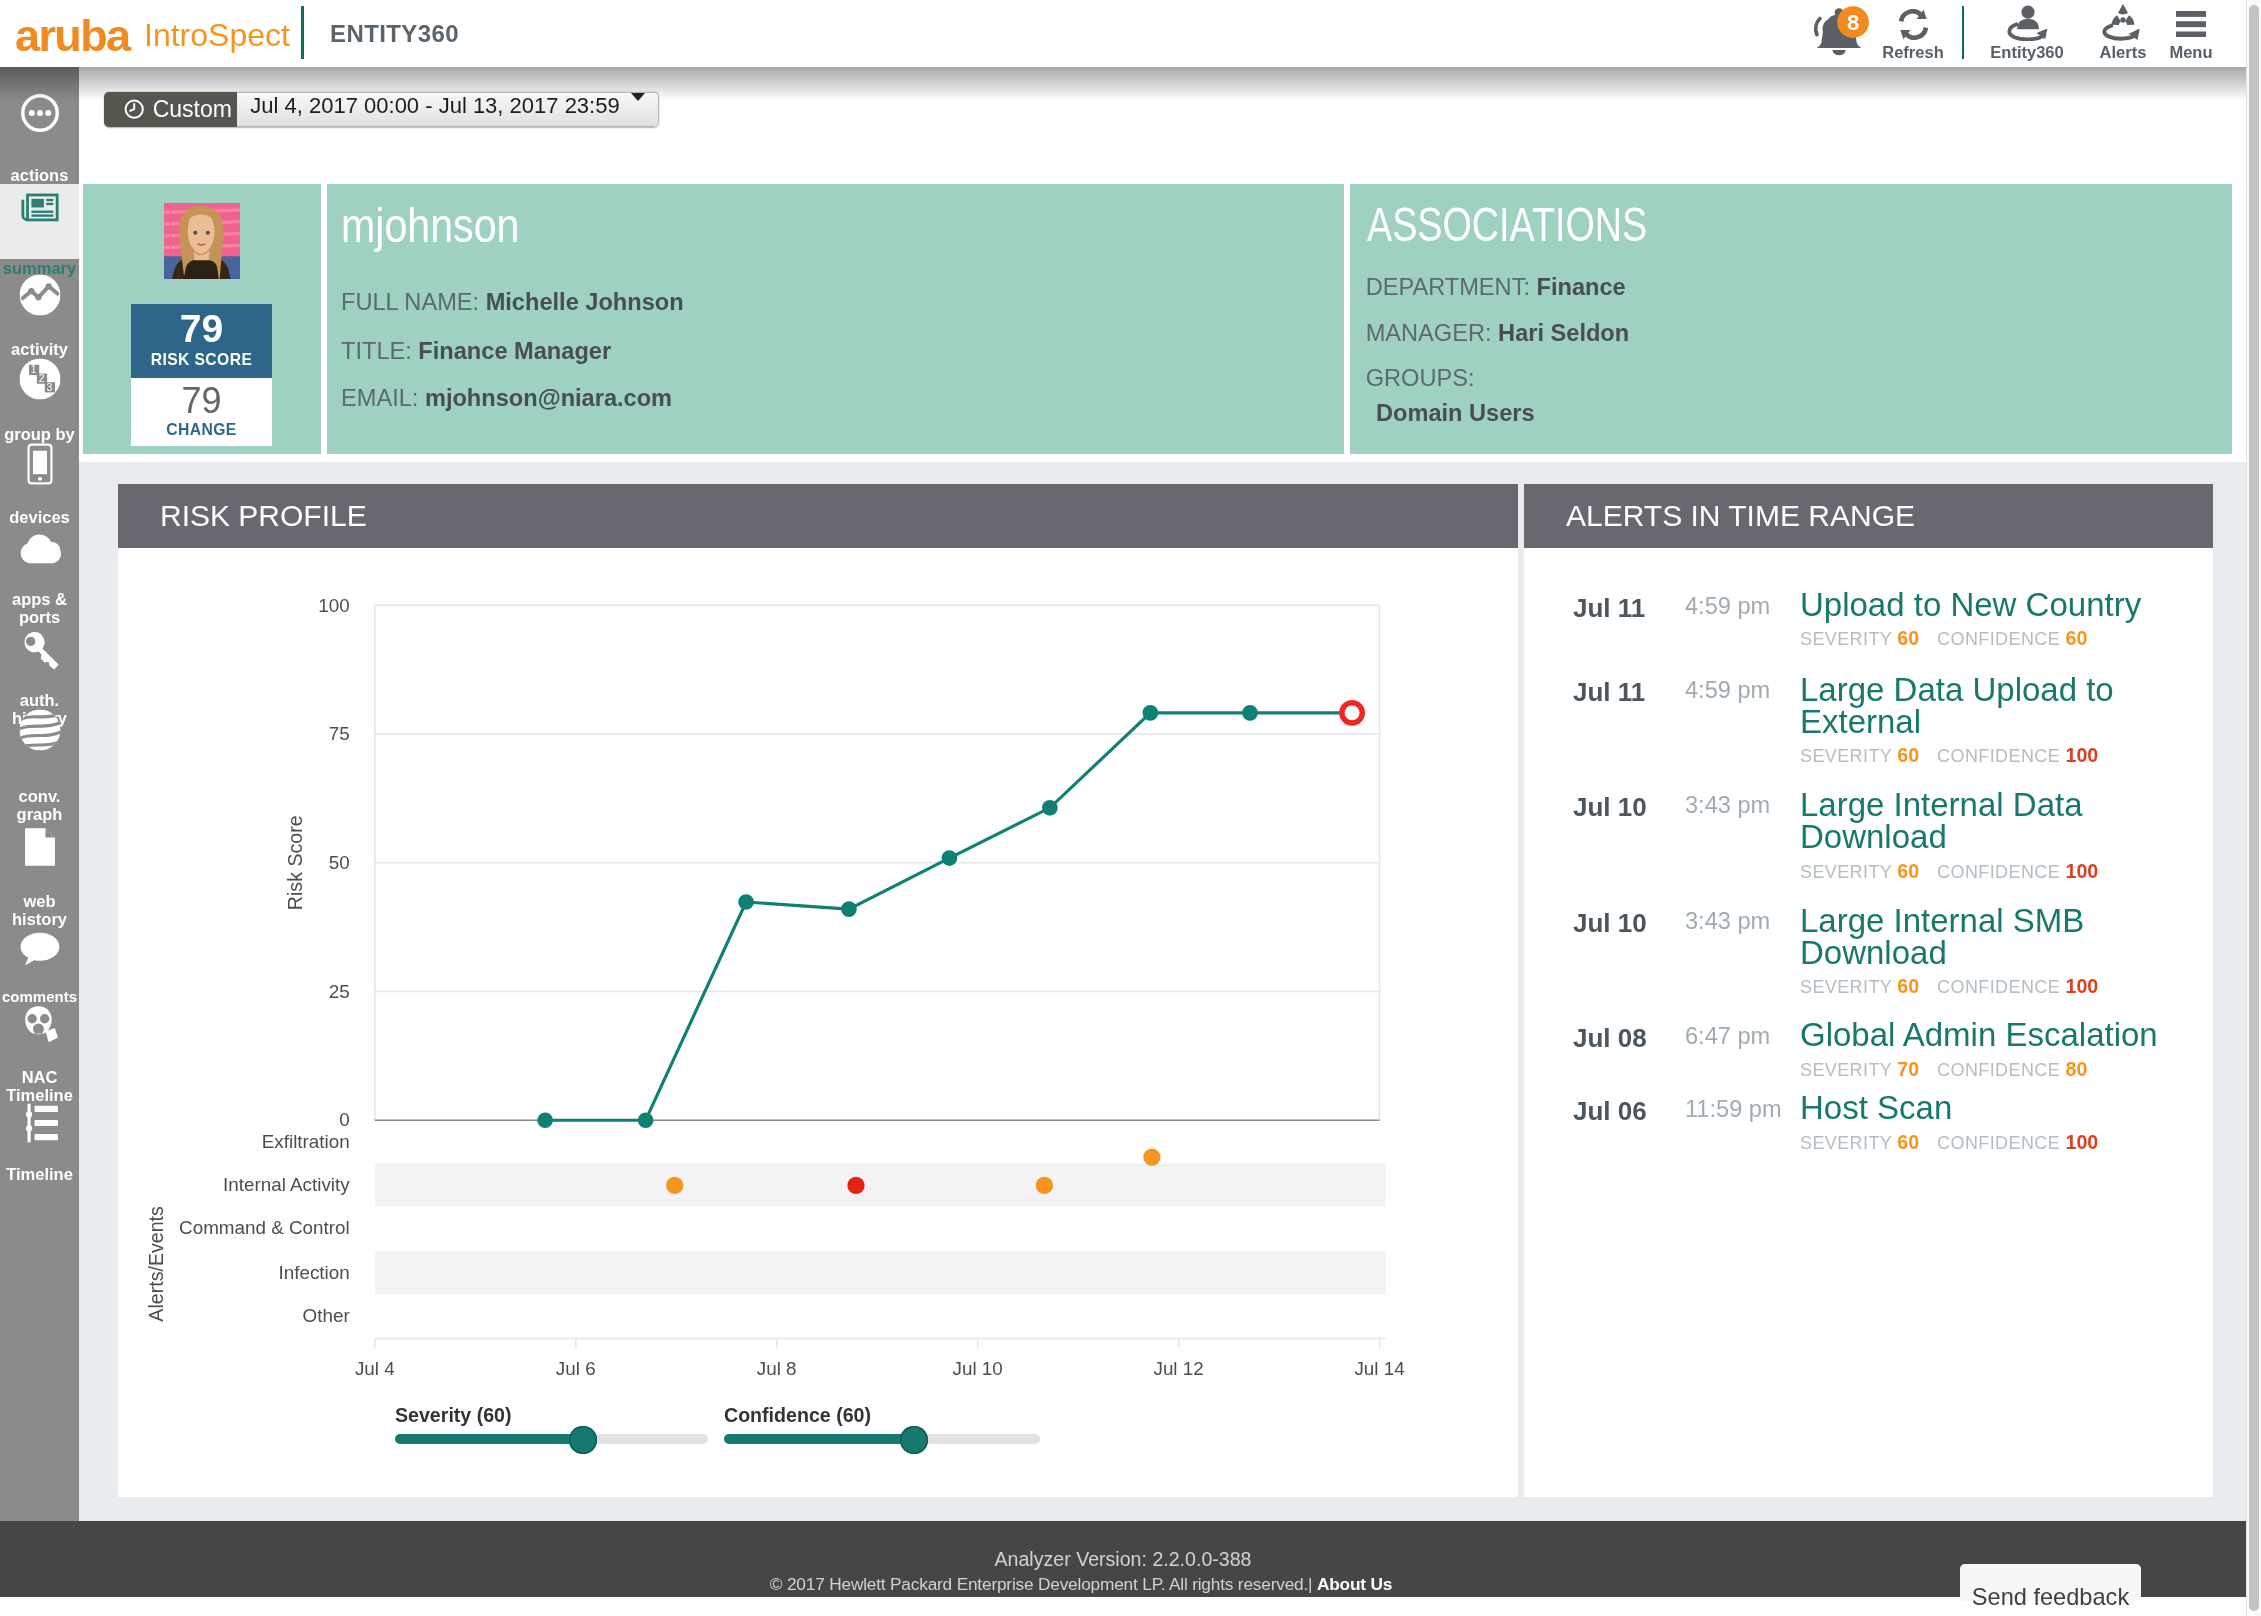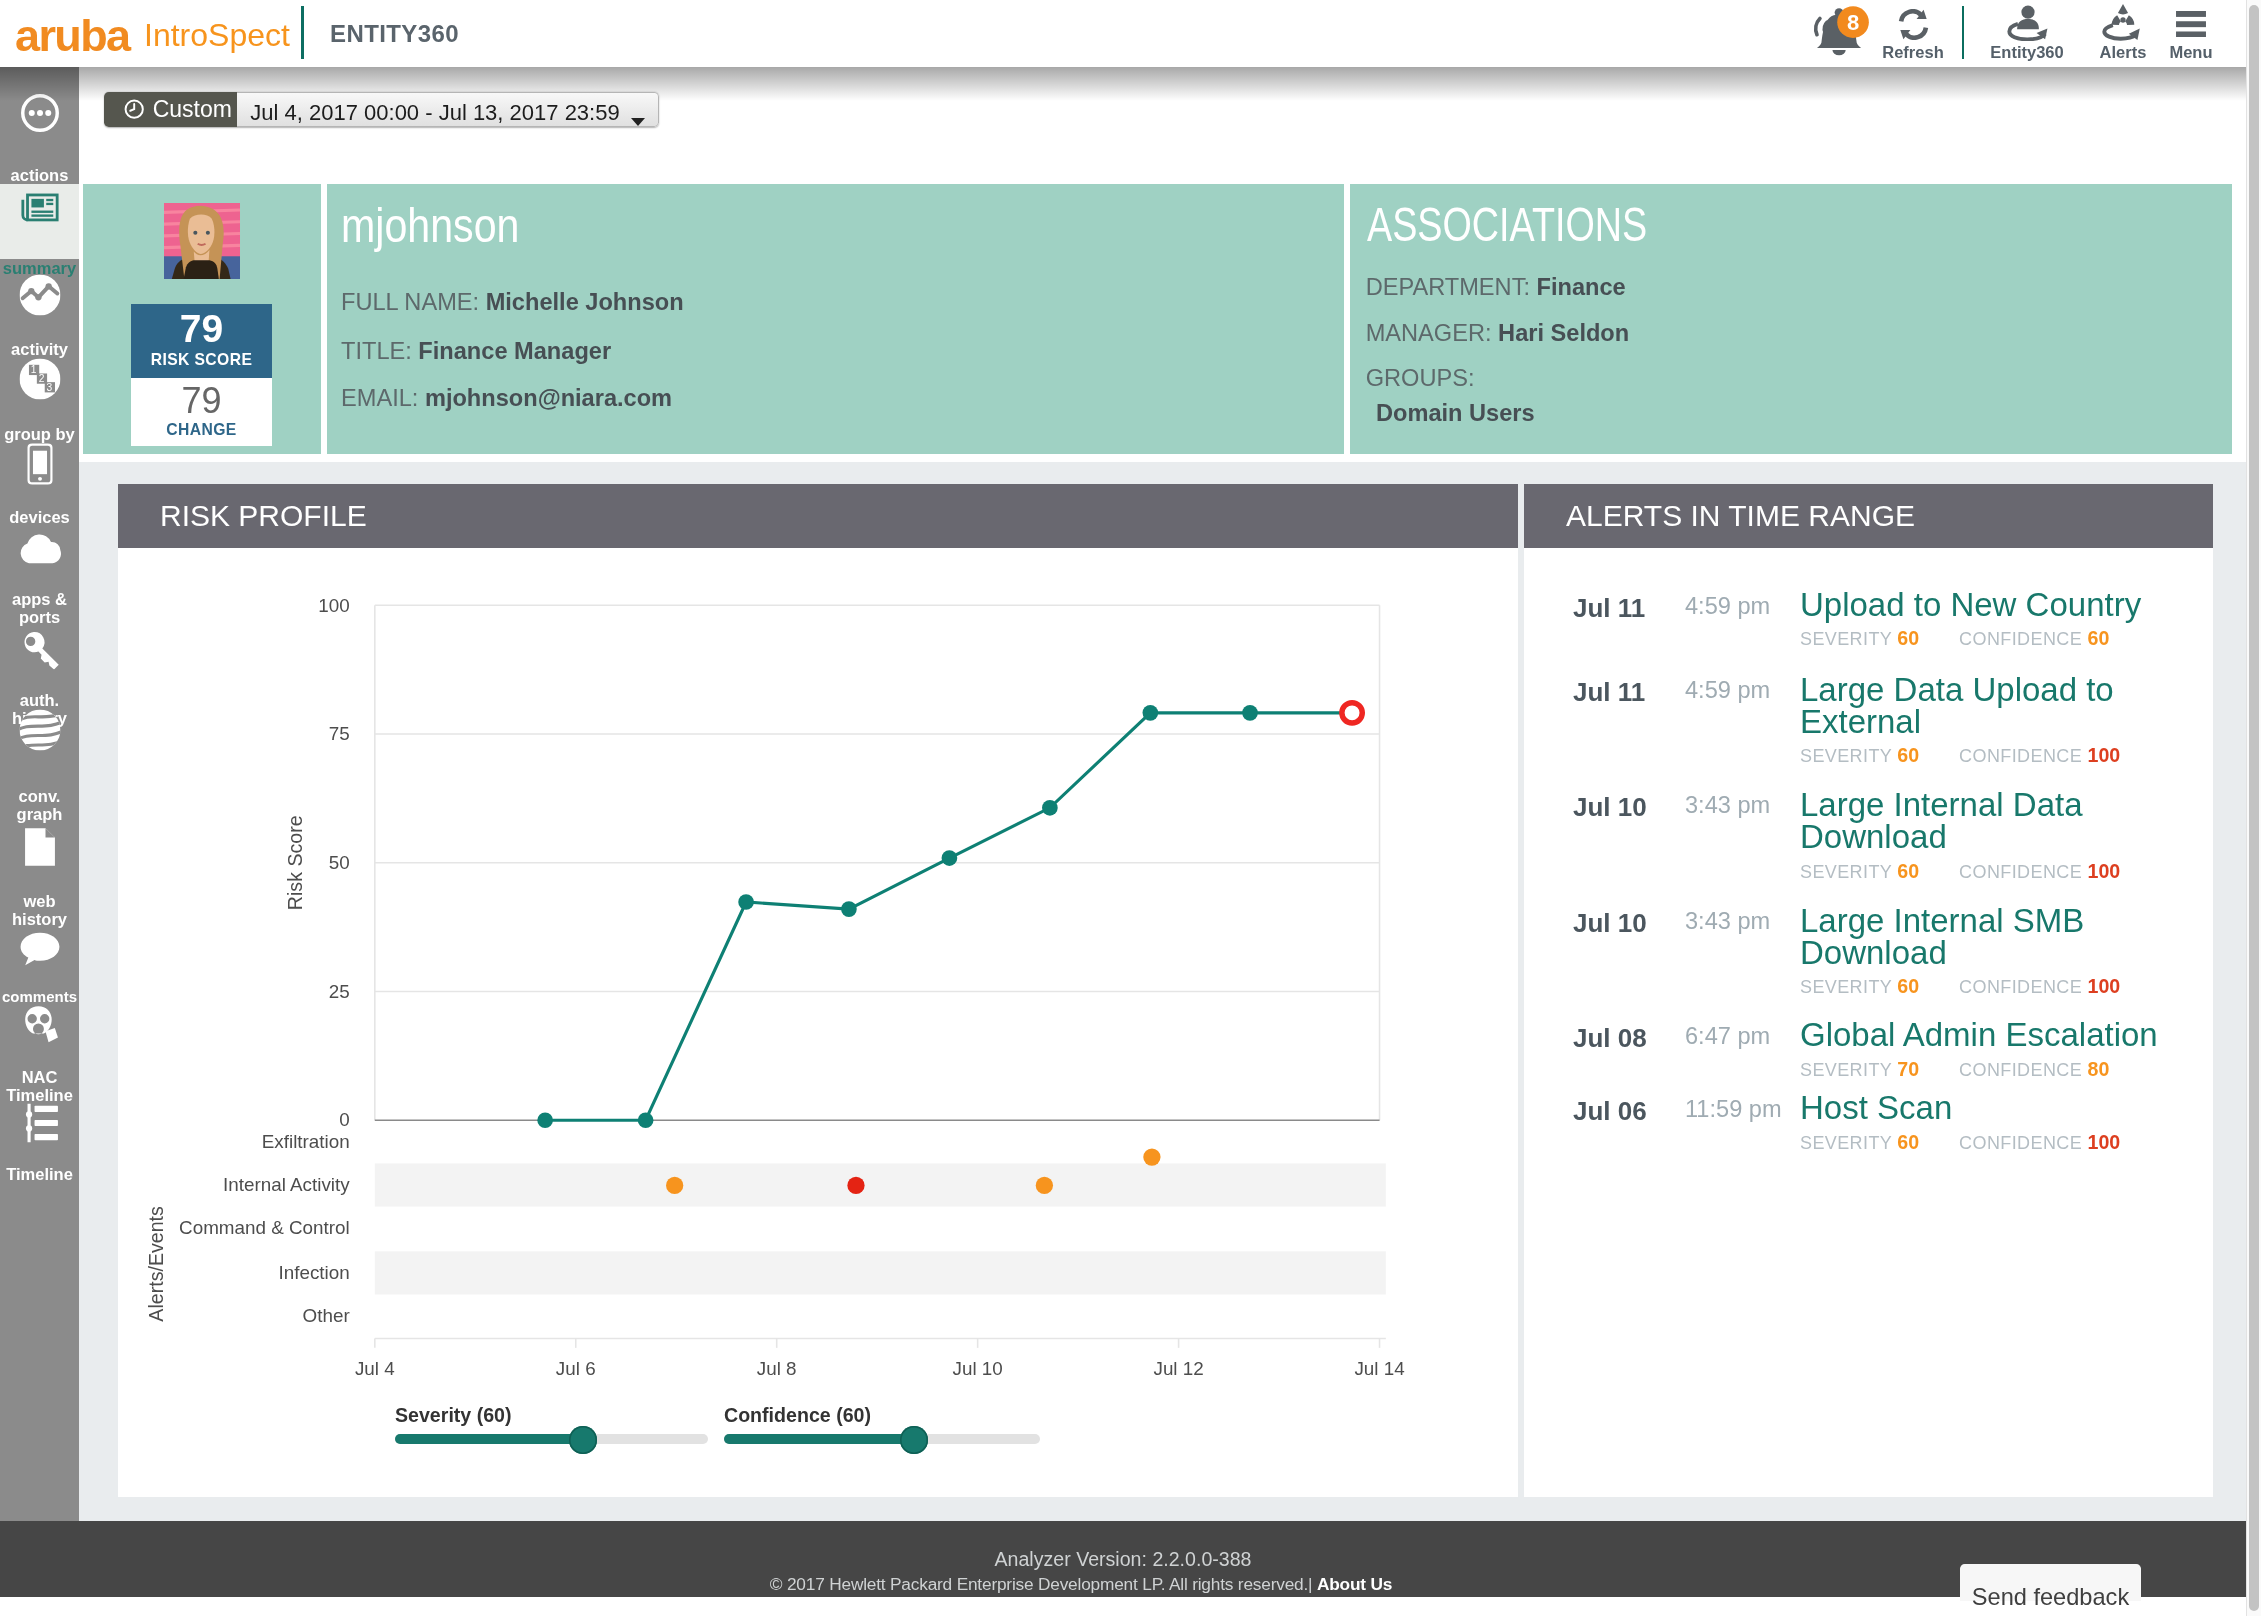--- a/index.html
+++ b/index.html
@@ -202,21 +202,21 @@
 <div class="abs" style="left:0;top:67px;width:2246px;height:34px;background:linear-gradient(to bottom,rgba(0,0,0,0.34),rgba(0,0,0,0));pointer-events:none;z-index:5;"></div>
 
 <div class="abs" style="left:104px;top:92px;height:35px;border-radius:4.7px;overflow:hidden;display:flex;box-shadow:0 0.8px 1.6px rgba(0,0,0,0.3);z-index:6;">
   <div style="width:133px;background:#55564e;color:#fff;display:flex;align-items:center;text-align:right;">
     <svg style="margin-left:20.4px;" width="20.4" height="20.4" viewBox="0 0 26 26">
         <circle cx="13" cy="13" r="11" fill="none" stroke="#fff" stroke-width="2.5"></circle>
         <path d="M13 6.5 L13 13 L8 15" fill="none" stroke="#fff" stroke-width="2.5" stroke-linecap="round"></path>
       </svg>
     <span style="font-size:23px;margin-left:7.9px;">Custom</span>
   </div>
-  <div style="width:422px;background:linear-gradient(#f8f8f8,#e0e0e0);border:0.8px solid #b5b5b5;border-left:none;border-radius:0 4.7px 4.7px 0;display:flex;align-items:flex-end;justify-content:center;">
+  <div style="width:422px;background:linear-gradient(#f8f8f8,#e0e0e0);border:0.8px solid #b5b5b5;border-left:none;border-radius:0 4.7px 4.7px 0;display:flex;align-items:flex-start;justify-content:center;">
     <span style="font-size:22px;color:#1c1c1c;">Jul 4, 2017 00:00 - Jul 13, 2017 23:59</span>
     <span style="margin-left:11px;width:0;height:0;border-left:7px solid transparent;border-right:7px solid transparent;border-top:8.6px solid #222;"></span>
   </div>
 </div>
 
 <div class="abs" style="left:83px;top:184px;width:238px;height:270px;background:#9fd1c3;">
   <svg class="abs" style="left:81px;top:19px;" width="76" height="76" viewBox="0 0 97 97">
     <rect width="97" height="97" fill="#ee6390"></rect>
     <g stroke="#f8849f" stroke-width="4">
       <line x1="0" y1="12" x2="97" y2="9"></line>
@@ -342,21 +342,21 @@
   <div style="height:64px;background:#696870;color:#fff;font-size:30px;display:flex;align-items:center;padding-left:42px;">ALERTS IN TIME RANGE</div>
 </div>
 
 <style>
 .ad{position:absolute;left:1573px;width:94px;font-size:26px;font-weight:700;color:#4b565e;}
 .at{position:absolute;left:1685px;width:110px;font-size:23.6px;color:#9fabb2;}
 .an{position:absolute;left:1800px;width:424px;font-size:33px;color:#18786b;line-height:32px;}
 .as{position:absolute;left:1800px;width:424px;font-size:18px;color:#b4bdc3;letter-spacing:0.4px;}
 .as b{font-size:19.6px;color:#f7941e;letter-spacing:0;}
 .as b.r{color:#dd3f20;}
-.as span.c{margin-left:40px;}
+.as span.c{margin-left:18px;}
 </style>
 <div class="ad" style="top:593px;">Jul 11</div>
 <div class="at" style="top:593px;">4:59 pm</div>
 <div class="an" style="top:589px;">Upload to New Country</div>
 <div class="as" style="top:627px;">SEVERITY <b>60</b><span class="c">CONFIDENCE <b>60</b></span></div>
 <div class="ad" style="top:677px;">Jul 11</div>
 <div class="at" style="top:677px;">4:59 pm</div>
 <div class="an" style="top:674px;">Large Data Upload to External</div>
 <div class="as" style="top:744px;">SEVERITY <b>60</b><span class="c">CONFIDENCE <b class="r">100</b></span></div>
 <div class="ad" style="top:792px;">Jul 10</div>

